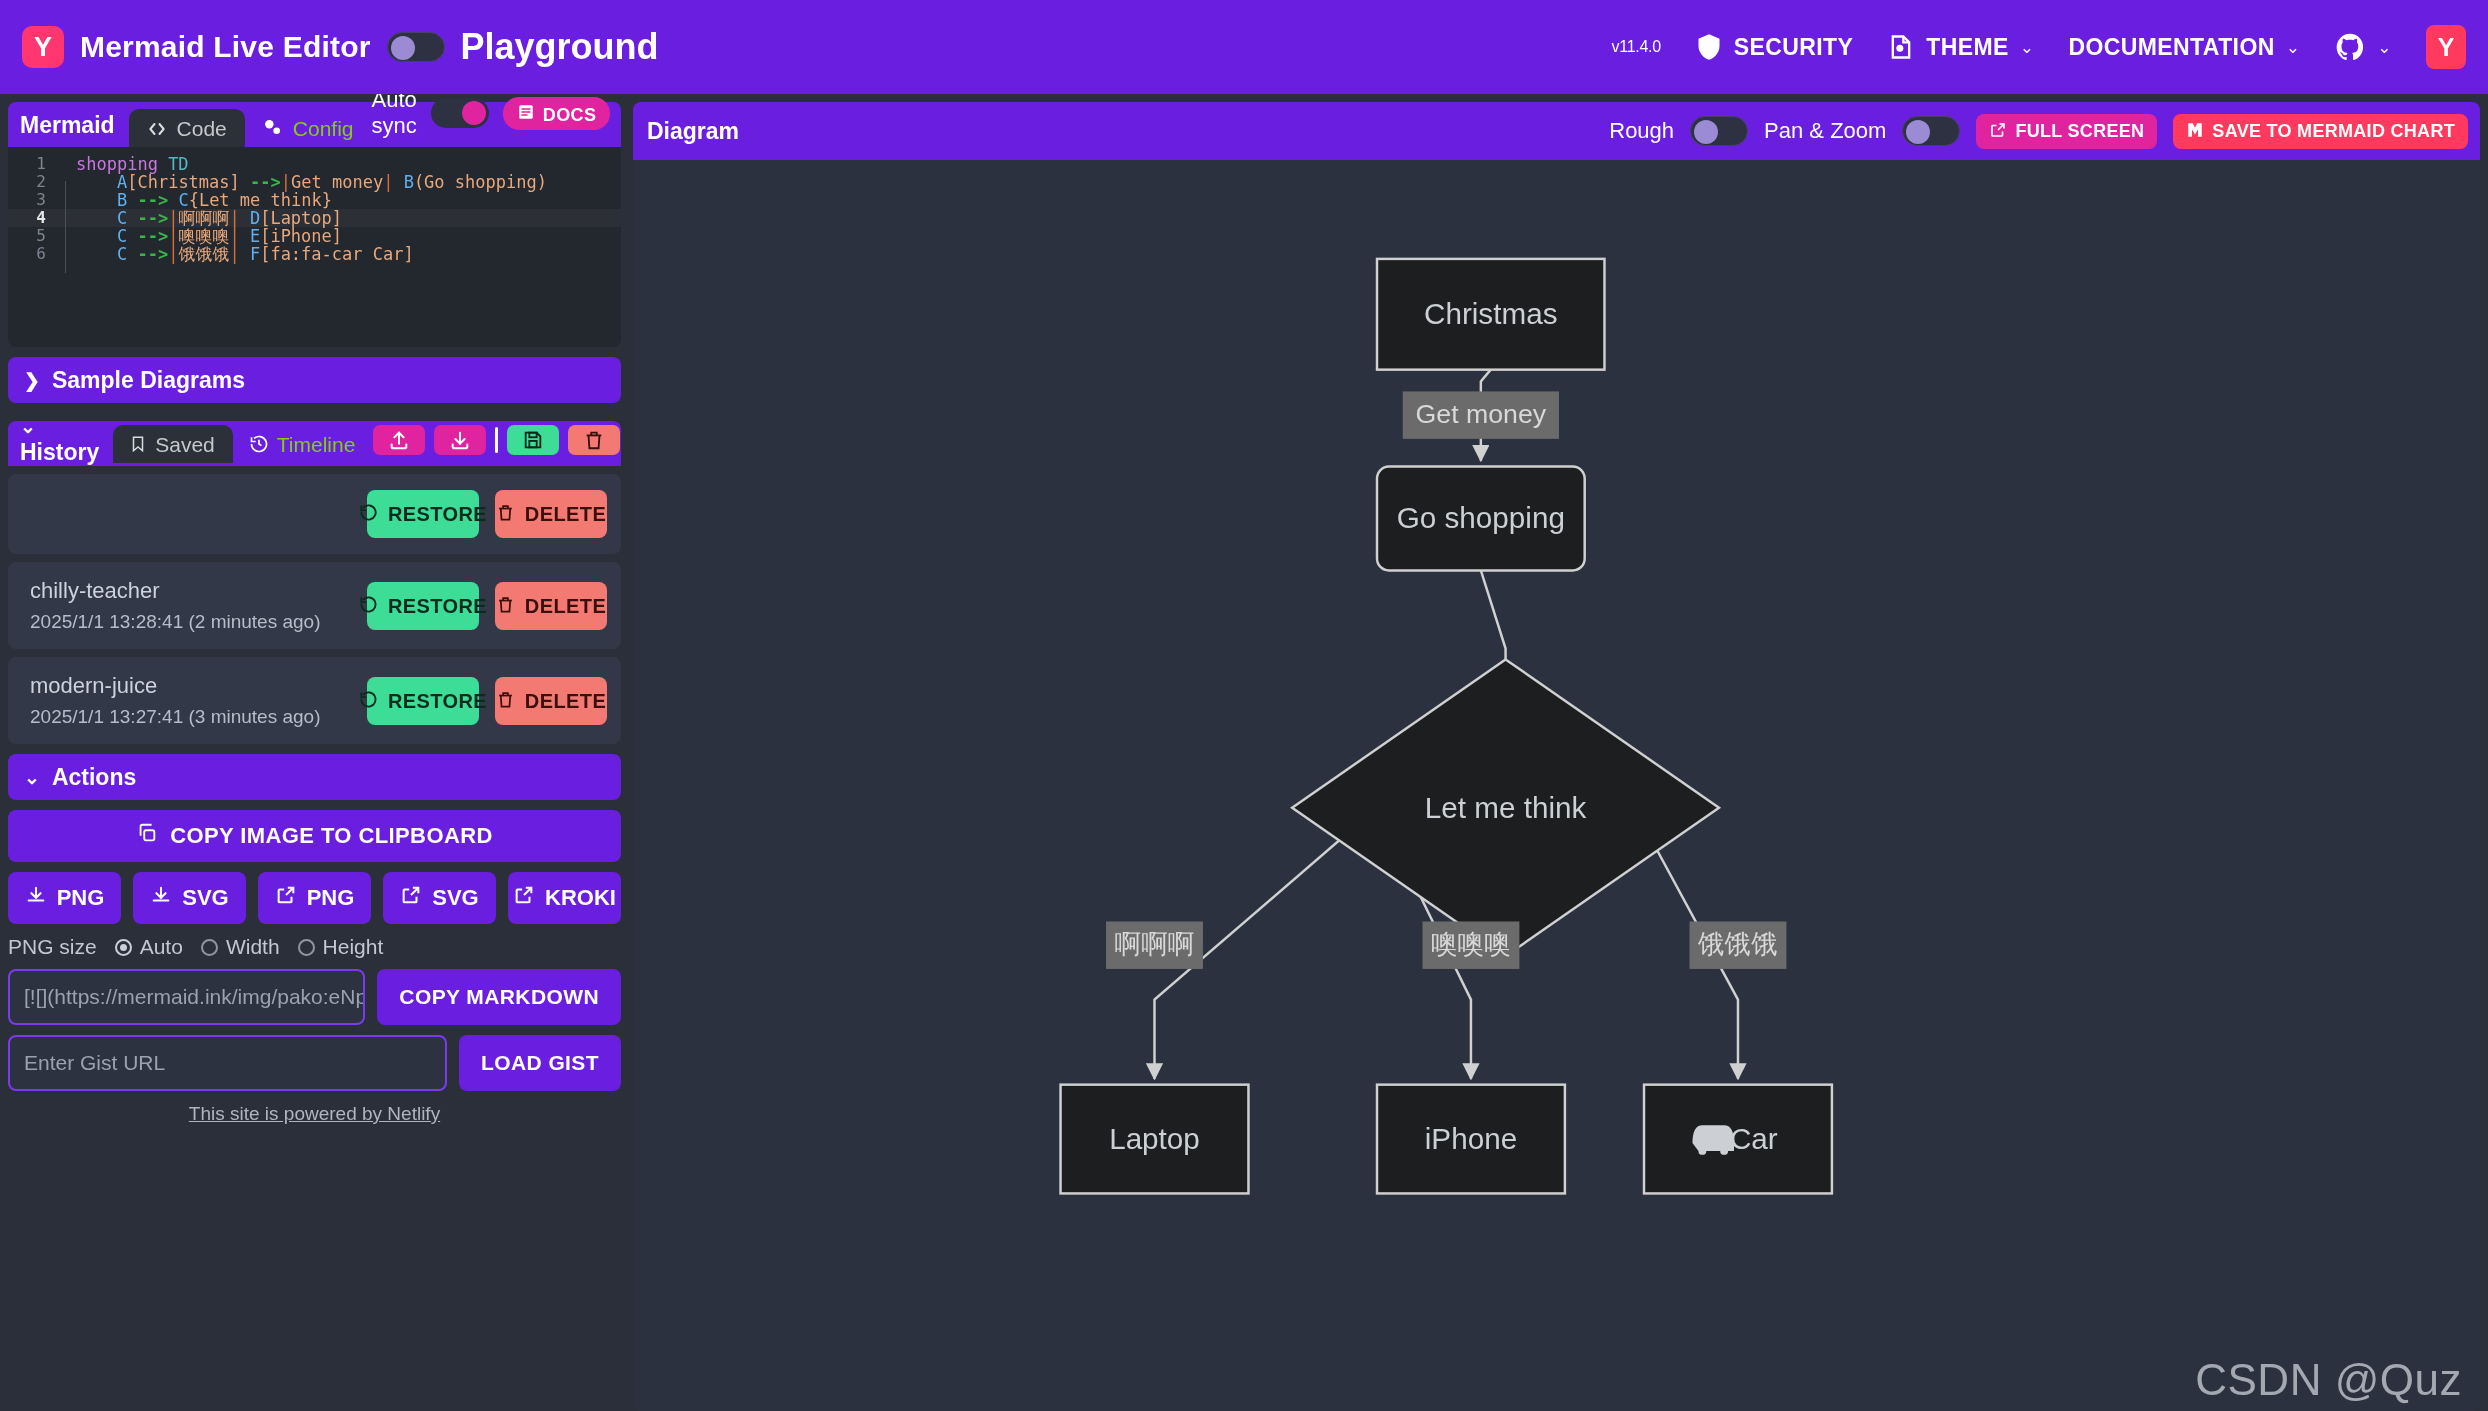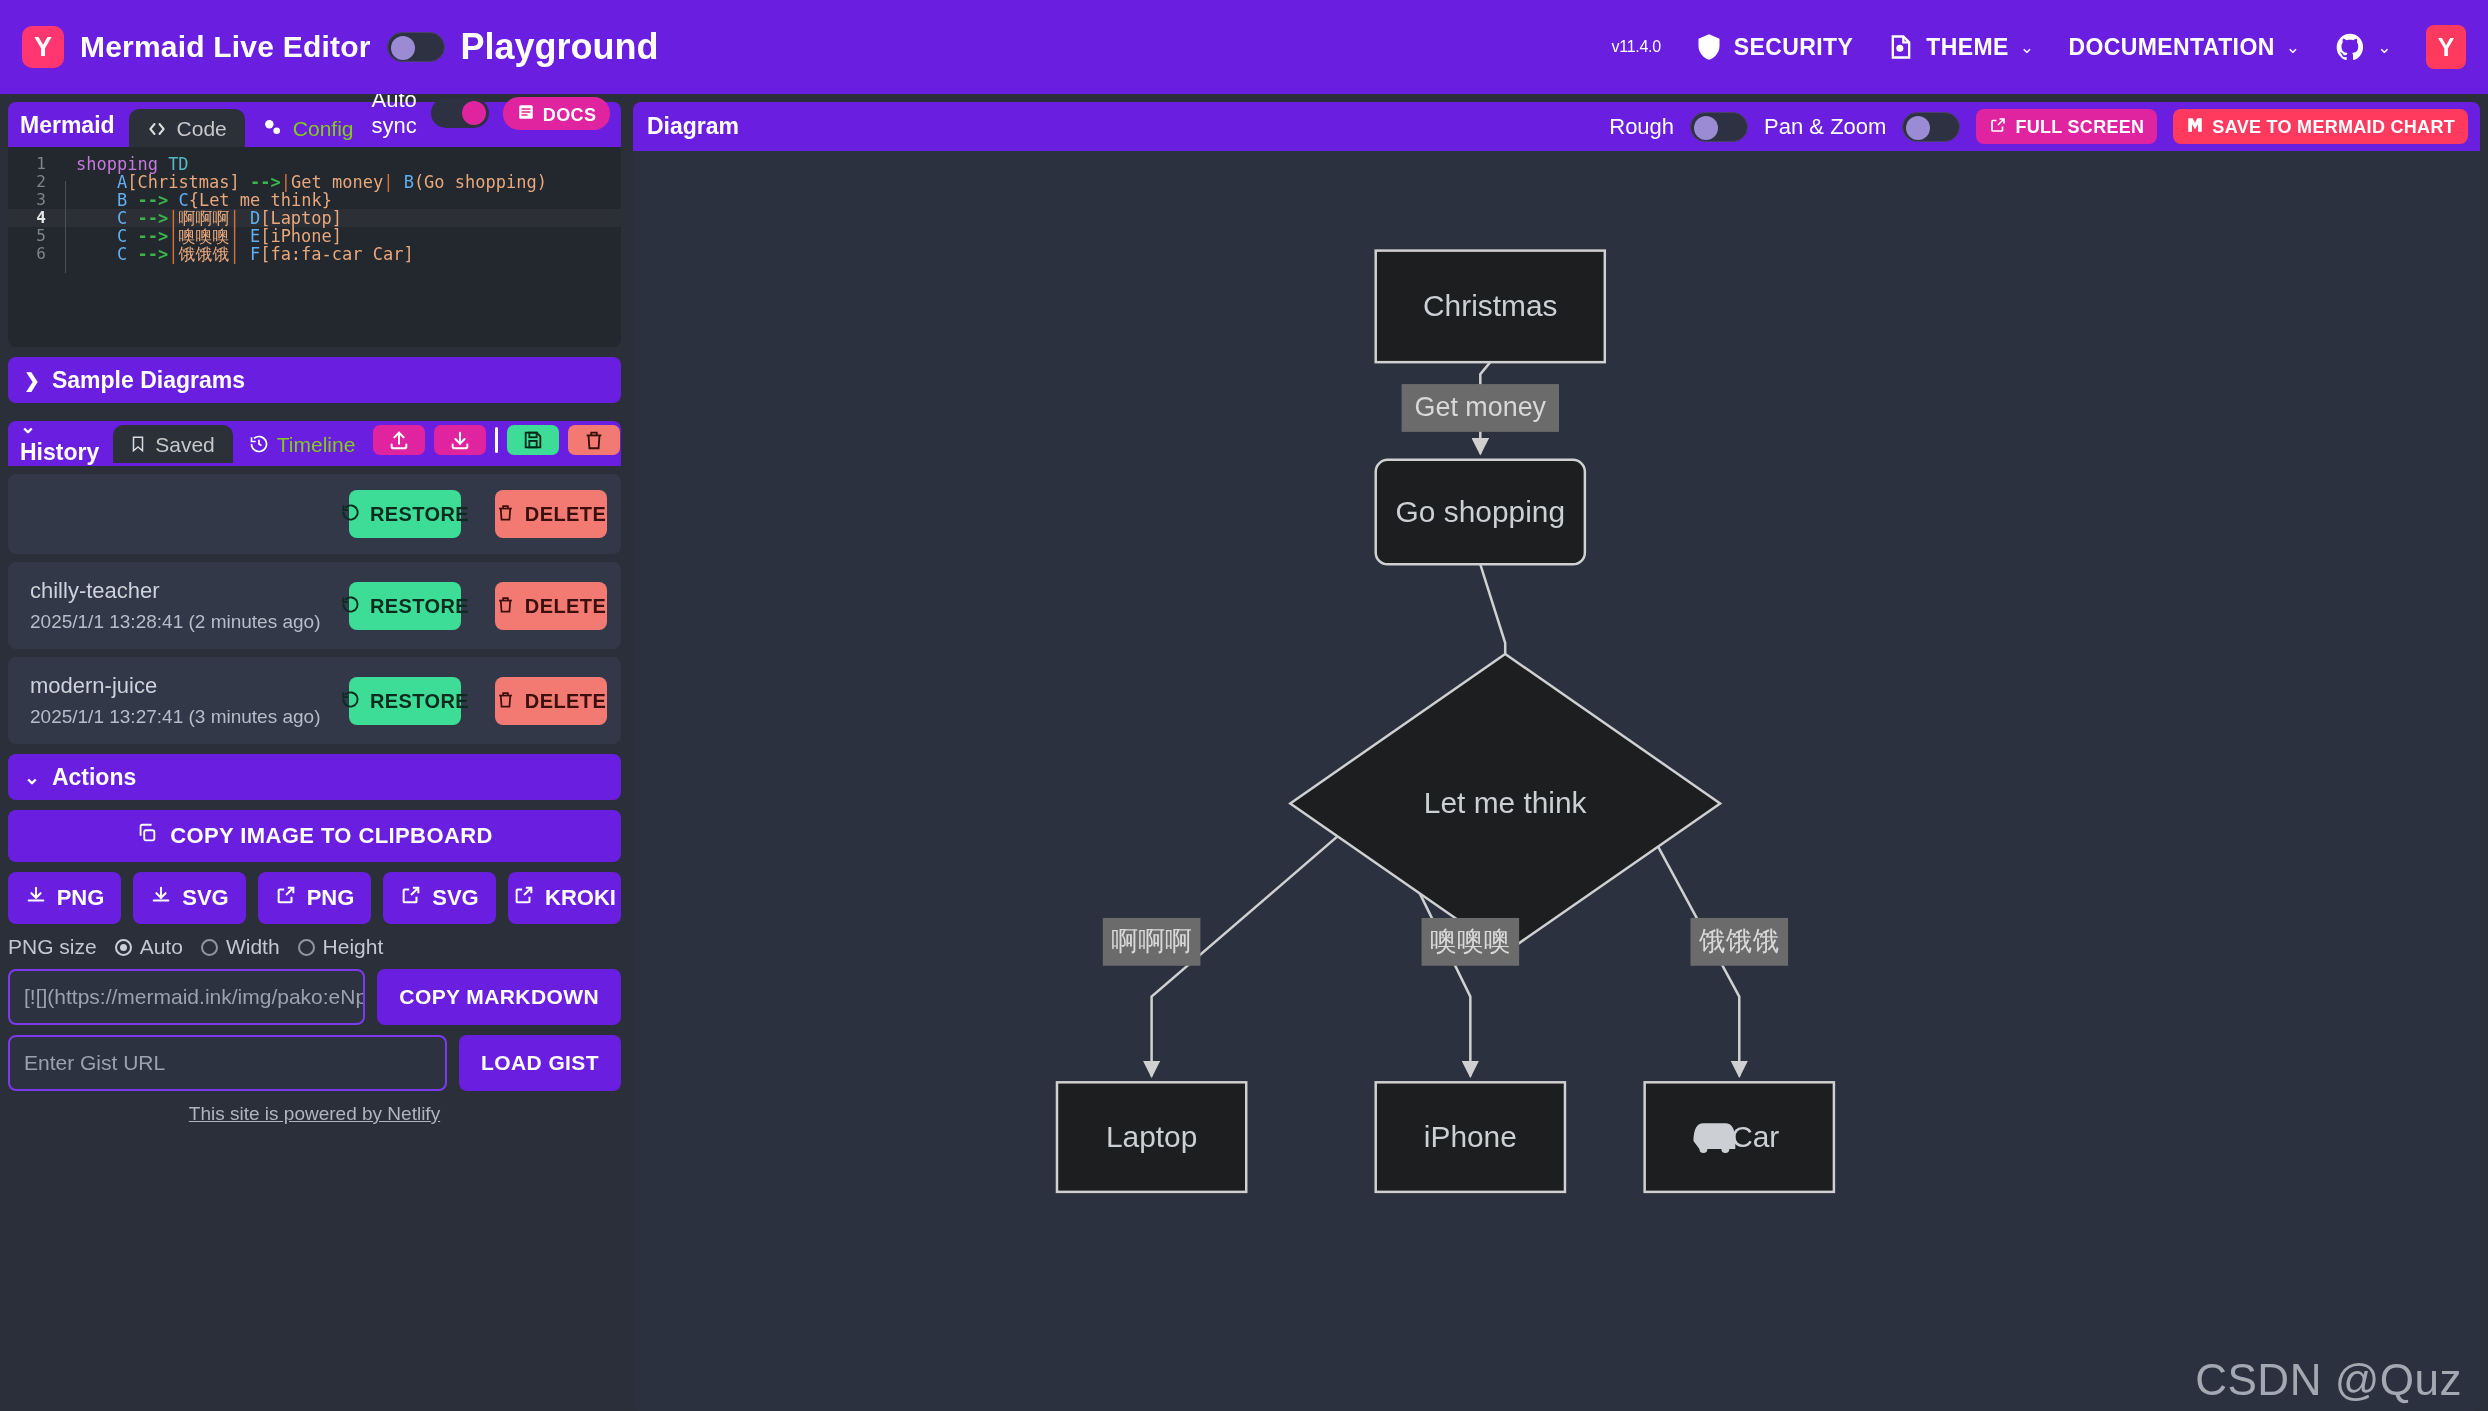--- a/index.html
+++ b/index.html
@@ -152,21 +152,21 @@
   .hsep { width: 3px; height: 26px; background: #fff; border-radius:2px; }
 
   #history-list { background: #2b2f3a; }
   .hist-item {
     background: #323847; border-radius: 8px;
     margin-top: 8px; padding: 16px 14px 16px 22px;
     display: flex; align-items: center;
   }
   .hist-name { font-size: 22px; color: #cdd3dc; margin-bottom: 7px; }
   .hist-time { font-size: 19px; color: #b6bdc8; }
-  .hist-btns { margin-left: auto; display: flex; gap: 34px; }
+  .hist-btns { margin-left: auto; display: flex; gap: 16px; }
   .pill {
     border-radius: 8px; padding: 13px 20px; font-size: 20px;
     font-weight: bold; letter-spacing: .4px; display: flex;
     align-items: center; gap: 10px; cursor: pointer; line-height:1;
   }
   .pill.restore { background: #3ddc97; color: #0b2b1e; width: 112px; justify-content:center;}
   .pill.delete { background: #f37a73; color: #3b0f0c; width: 112px; justify-content:center;}
 
   
   .copy-clip {
@@ -213,21 +213,21 @@
     text-align: center; margin-top: 12px; color: #aeb5c0;
     font-size: 19px; text-decoration: underline; cursor: pointer;
   }
 
   
   #right {
     flex: 1; background: #2b2f3a; padding: 8px 8px 0 4px;
     display: flex; flex-direction: column; min-width: 0;
   }
   #diagram-bar {
-    background: #6a1fe0; border-radius: 8px 8px 0 0; height: 49px;
+    background: #6a1fe0; border-radius: 8px 8px 0 0; height: 58px;
     display: flex; align-items: center; padding: 0 12px 0 14px; color: #fff;
   }
   #diagram-bar .panel-title { padding: 0 0 0 0; }
   .dbar-right { margin-left: auto; display: flex; align-items: center; gap: 16px; }
   .dbar-label { font-size: 22px; }
   .fs-btn {
     background: #e0239f; border-radius: 8px; color: #fff; font-size: 18px;
     font-weight: bold; letter-spacing:.3px; padding: 7px 13px; display:flex;
     align-items:center; gap:8px; cursor:pointer; line-height:1;
   }

